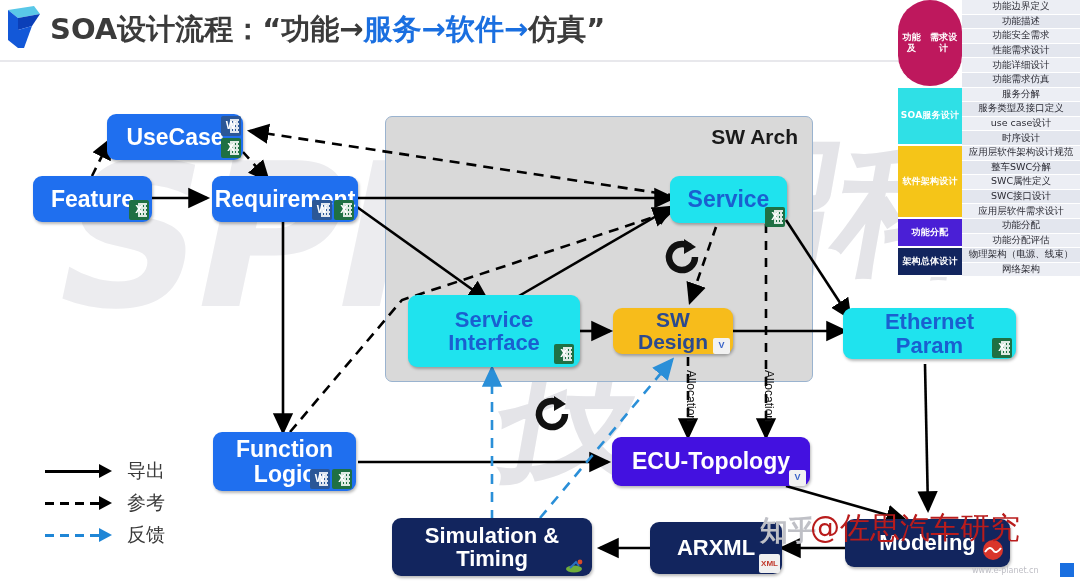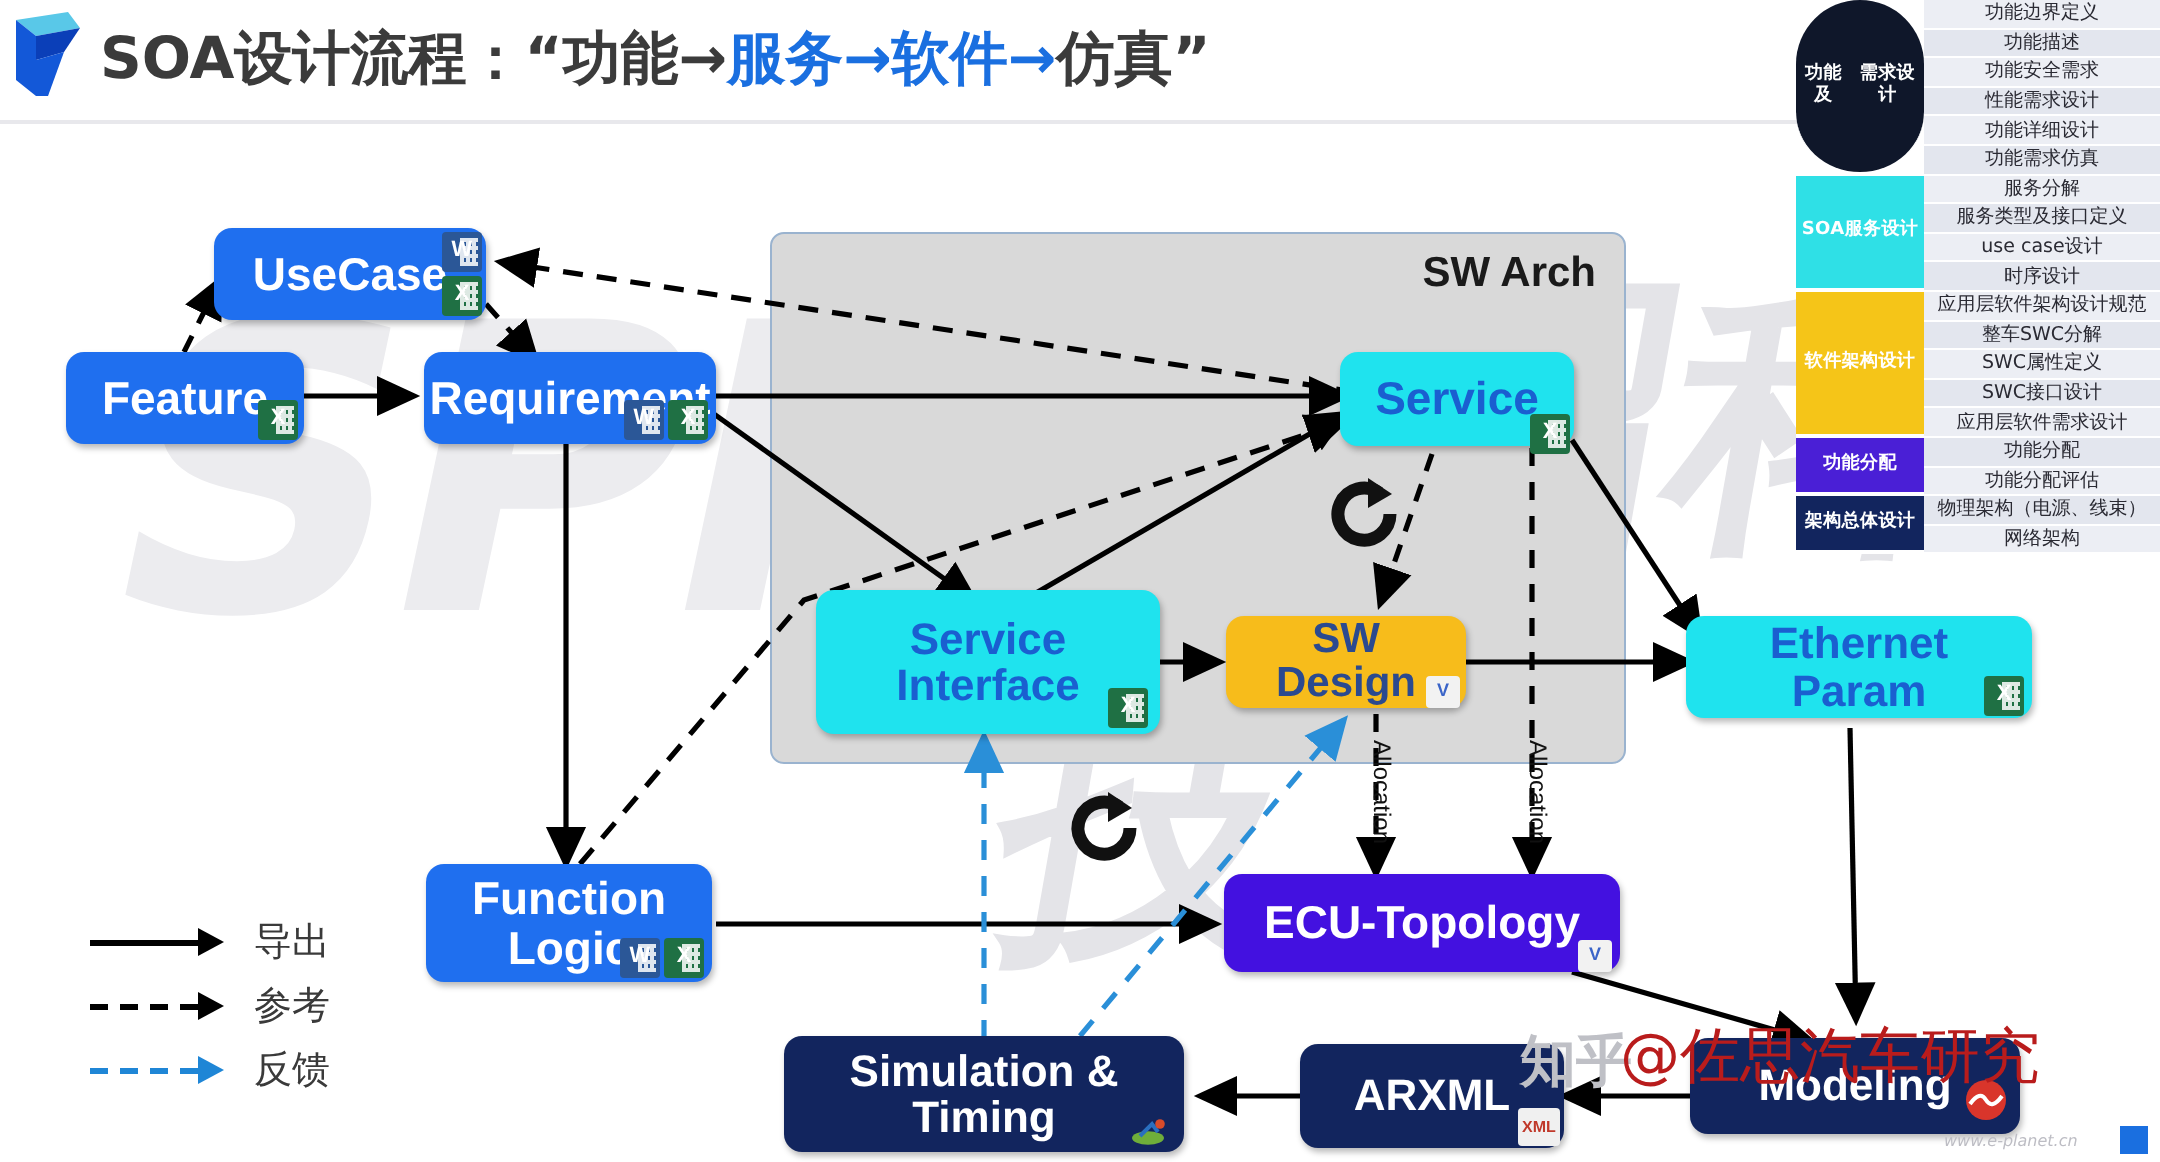--- a/index.html
+++ b/index.html
@@ -45,21 +45,20 @@
     left: 810px; top: 508px; font-size: 30px; color:#b91c1c;
     z-index: 30; font-weight: normal;
   }
   #wm-zhihu {
     left: 760px; top: 512px; font-size: 28px; color: #bfc0c6;
     z-index: 30; font-weight: bold;
   }
   #wm-url {
     left: 972px; top: 566px; font-size: 8px; color: #bdbdc4; font-weight: normal;
     z-index: 31;
-    font-style: italic;
   }
   #wm-sq { position:absolute; left:1060px; top:563px; width:14px; height:14px; background:#1a6fe0; z-index:31;}
 
   
   #edges { position: absolute; left:0; top:0; width:1080px; height:581px; z-index: 5; }
 
   
   #sw-arch-box {
     position: absolute; left: 385px; top: 116px; width: 428px; height: 266px;
     background: #d9d9d9; border: 1px solid #9ab3cf; border-radius: 7px;
@@ -345,21 +344,21 @@
       <span class="lg-art">
         <span class="lg-line lg-dashb"></span>
           <span class="lg-head b"></span>
       </span>
       <span class="lg-txt">反馈</span>
     </div>
   </div>
 
   <div id="sidebar">
     <div id="sb-cats">
-        <div class="sb-cat" style="background: #0f172a; height: 87.6px; border-radius: 32px;">
+        <div class="sb-cat" style="background: #be185d; height: 87.6px; border-radius: 32px;">
           <div>功能及</div>
           <div>需求设计</div>
         </div>
         <div class="sb-cat" style="background: rgb(47, 224, 230); height: 58.4px;">
           <div>SOA</div>
           <div>服务设计</div>
         </div>
         <div class="sb-cat" style="background: rgb(245, 197, 24); height: 73px; text-align: right;">
           <div>软件</div>
           <div>架构设计</div>

